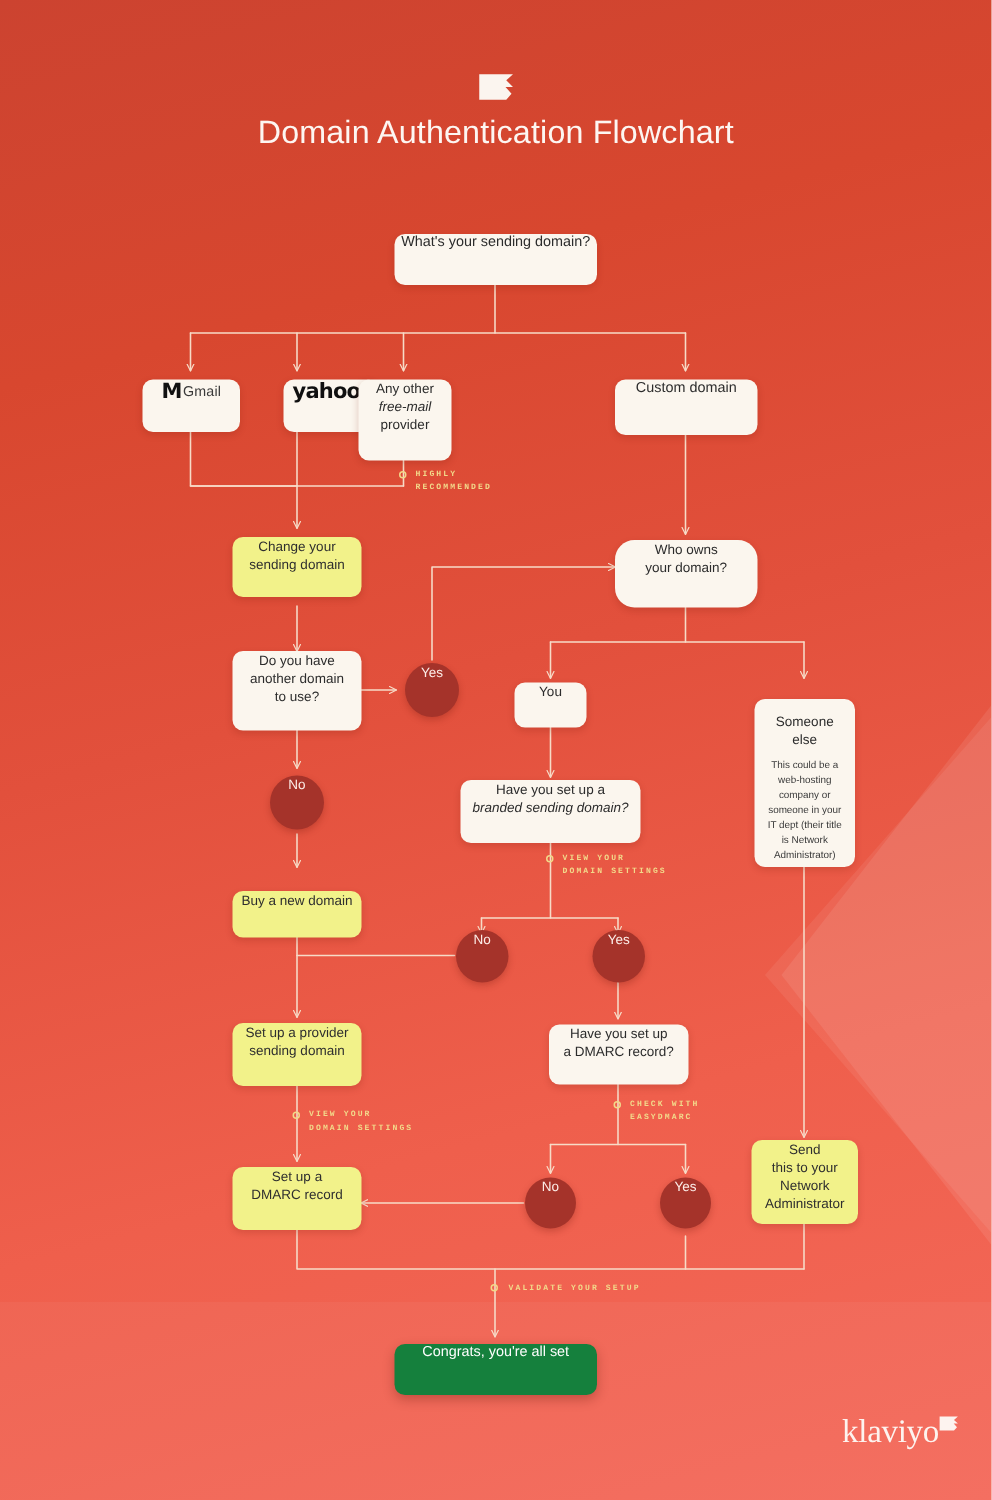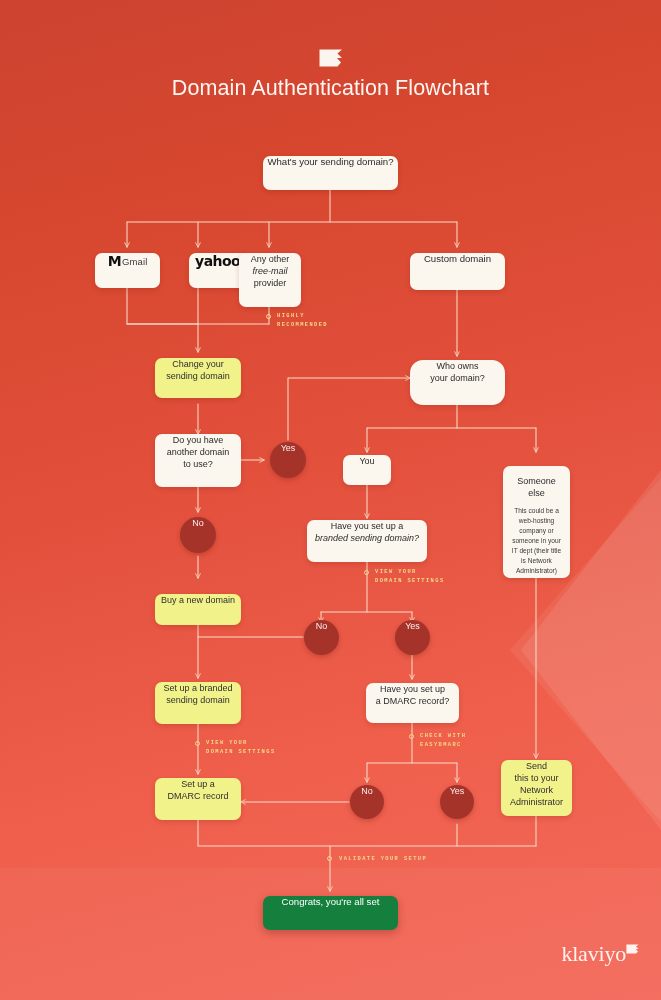--- a/index.html
+++ b/index.html
@@ -212,21 +212,21 @@
 
   <div class="node pill t12" style="left:304px; top:620px; width:35px; height:35px;">
     <span>No</span>
   </div>
 
   <div class="node pill t12" style="left:395px; top:620px; width:35px; height:35px;">
     <span>Yes</span>
   </div>
 
   <div class="node card-yellow t12" style="left:155px; top:682px; width:86px; height:42px;">
-    <span>Set up a branded</span>
+    <span>Set up a provider</span>
     <span>sending domain</span>
   </div>
 
   <div class="tagdot" style="left:195px; top:741px;"></div>
   <div class="tag" style="left:206px; top:739px;">VIEW YOUR
 DOMAIN SETTINGS</div>
 
   <div class="node card t12" style="left:366px; top:683px; width:93px; height:40px;">
     <span>Have you set up</span>
     <span>a DMARC record?</span>

